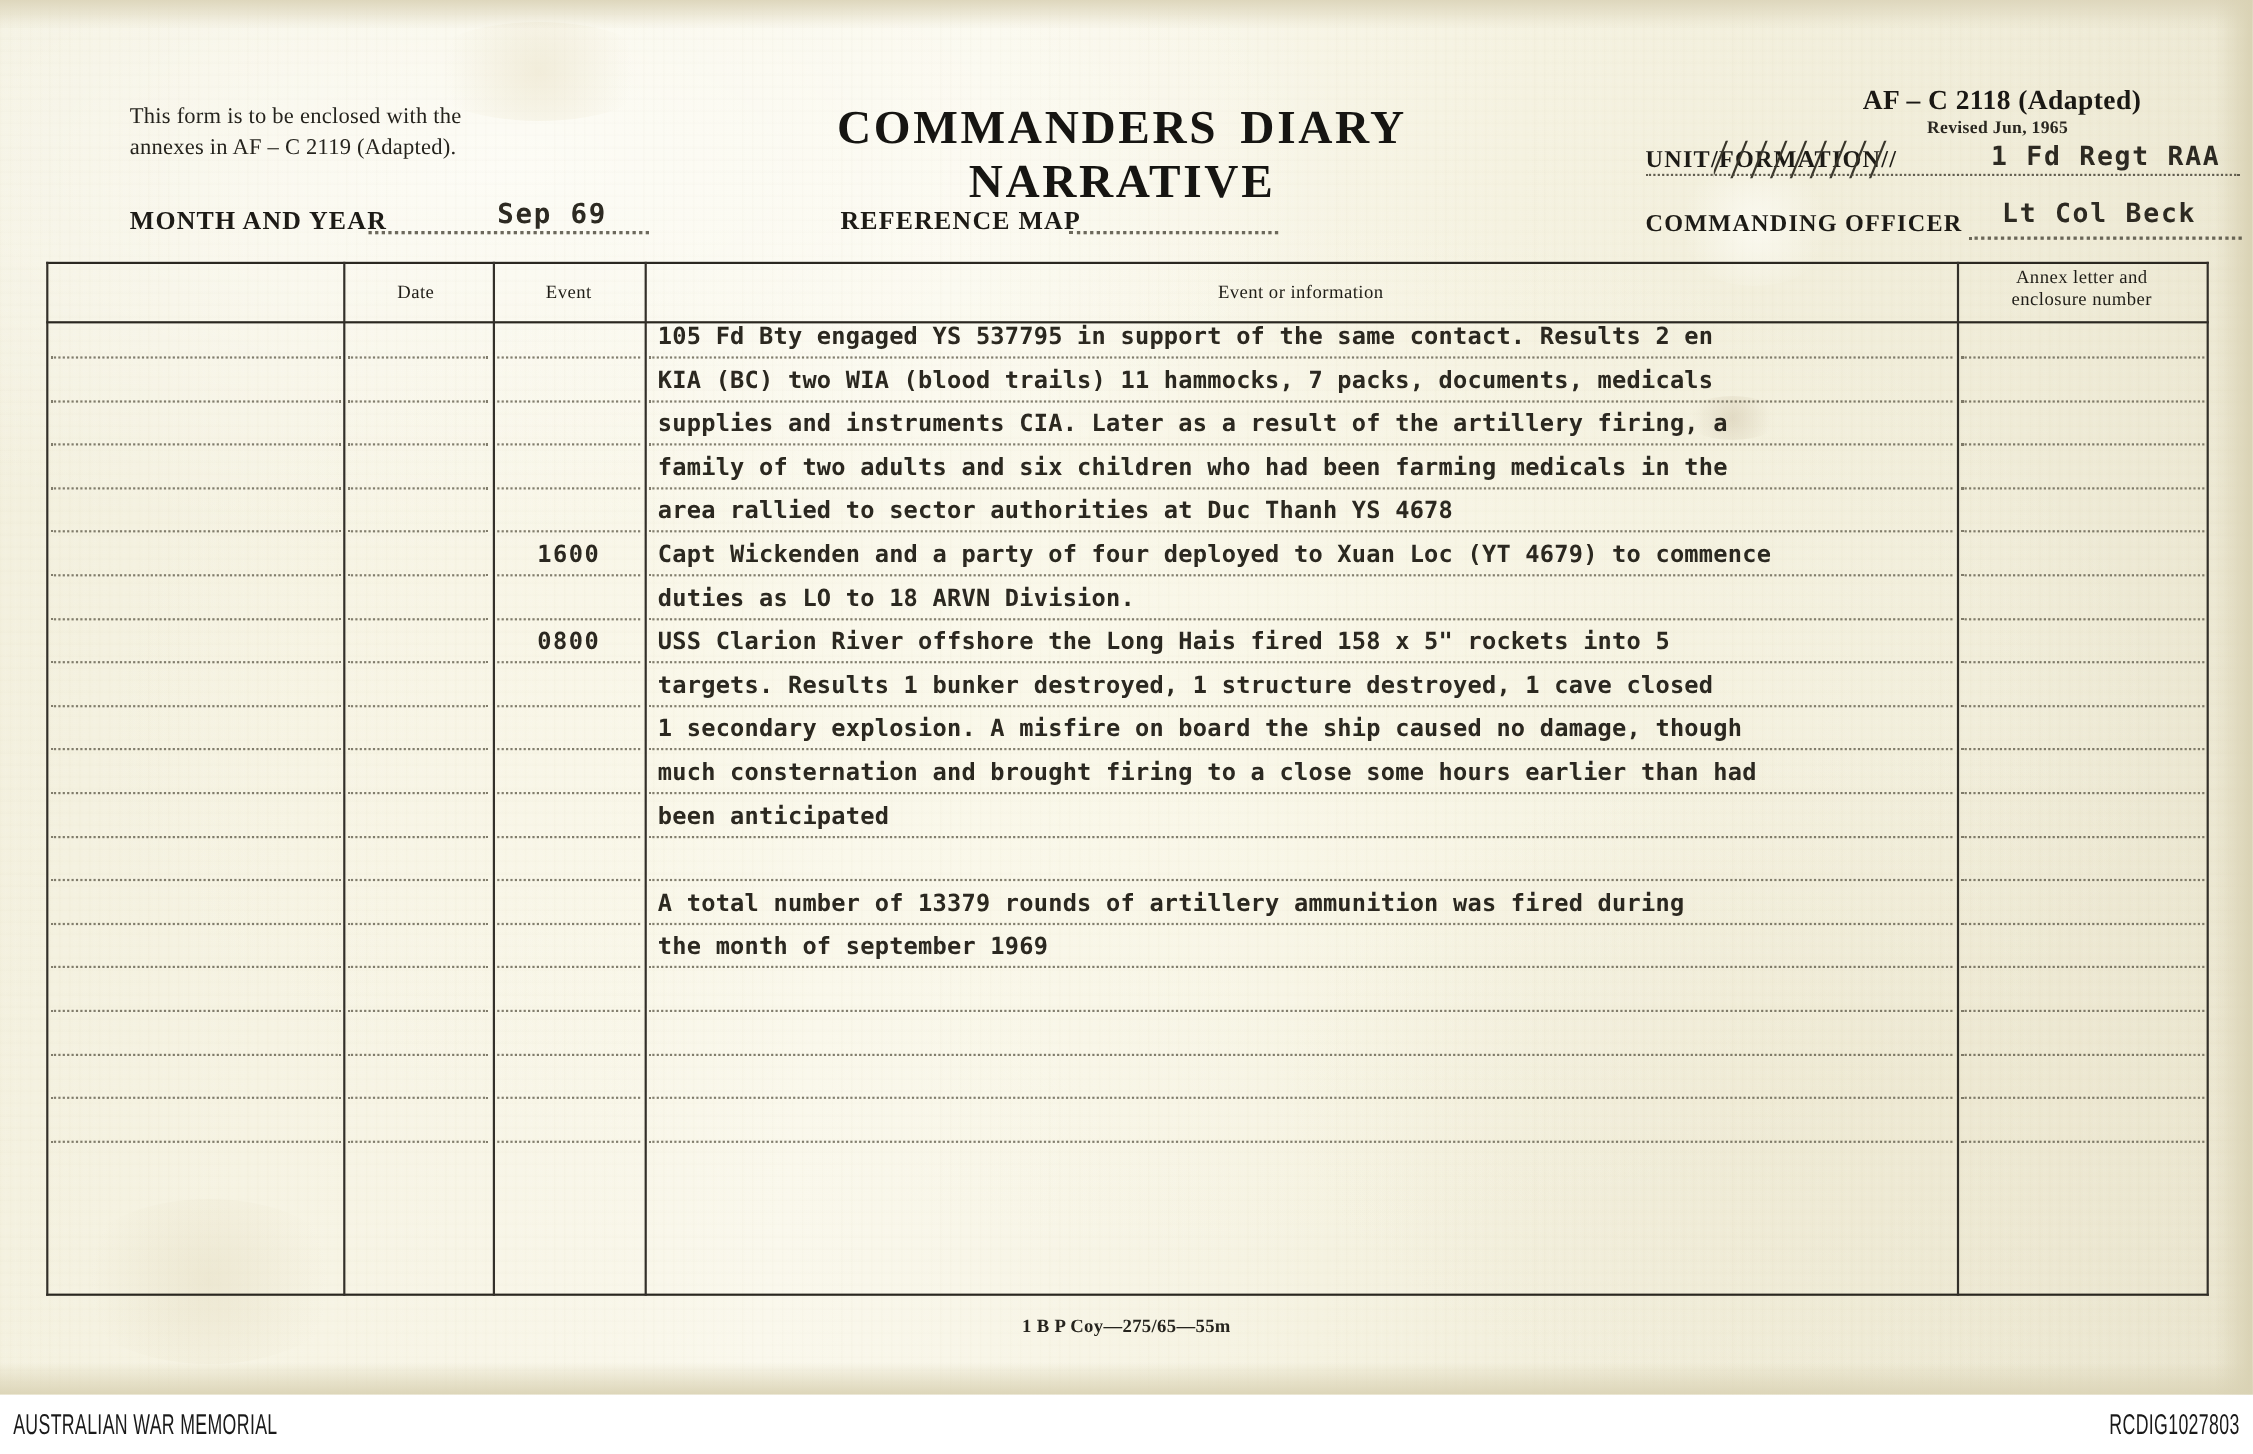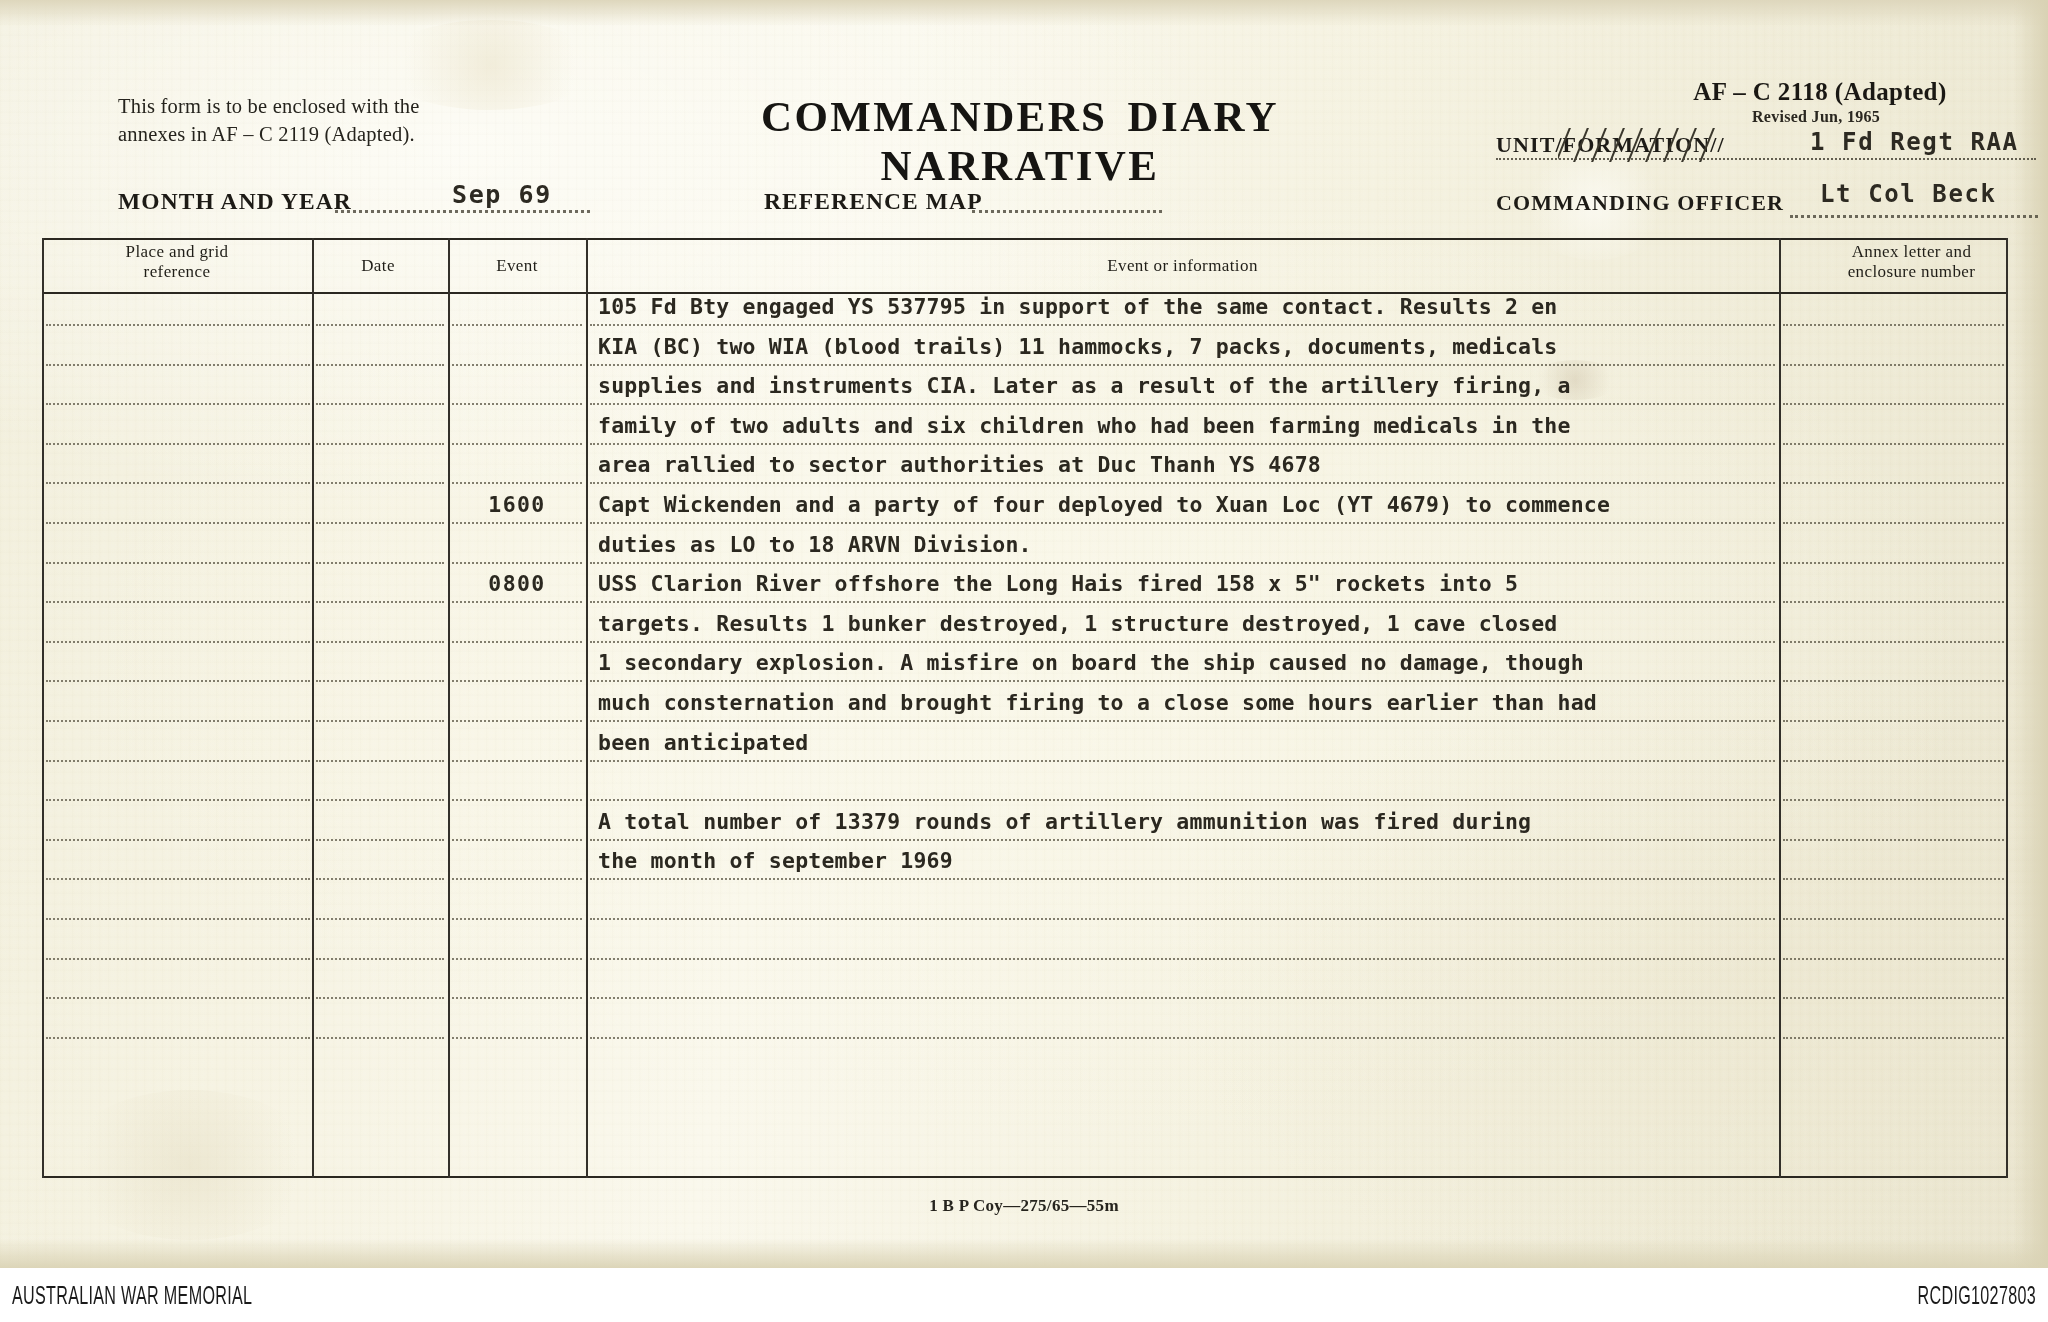--- a/index.html
+++ b/index.html
@@ -300,28 +300,24 @@
     <div class="hdr-rule"></div>
     <div id="table-bottom-rule"></div>
 
     <div class="vrule" style="left:0px;"></div>
     <div class="vrule" style="left:270px;"></div>
     <div class="vrule" style="left:406px;"></div>
     <div class="vrule" style="left:544px;"></div>
     <div class="vrule" style="left:1737px;"></div>
     <div class="vrule" style="left:1964px;"></div>
 
-    <div class="col-head two-line" style="left:0px; width:270px;">
-      <div>Place and grid</div>
-      <div>reference</div>
-    </div>
     <div class="col-head" style="left:270px; width:132px; top:18px;">Date</div>
     <div class="col-head" style="left:406px; width:138px; top:18px;">Event</div>
     <div class="col-head" style="left:544px; width:1193px; top:18px;">Event or information</div>
-    <div class="col-head two-line" style="left:1737px; width:227px;padding-left:19px;">
+    <div class="col-head two-line" style="left:1737px; width:227px;">
       <div>Annex letter and</div>
       <div>enclosure number</div>
     </div>
 
     <div id="rules">
         <div class="rowline" style="left: 4px; width: 264px; top: 86px;"></div>
         <div class="rowline" style="left: 274px; width: 128px; top: 86px;"></div>
         <div class="rowline" style="left: 410px; width: 130px; top: 86px;"></div>
         <div class="rowline" style="left: 548px; width: 1185px; top: 86px;"></div>
         <div class="rowline" style="left: 1741px; width: 221px; top: 86px;"></div>

